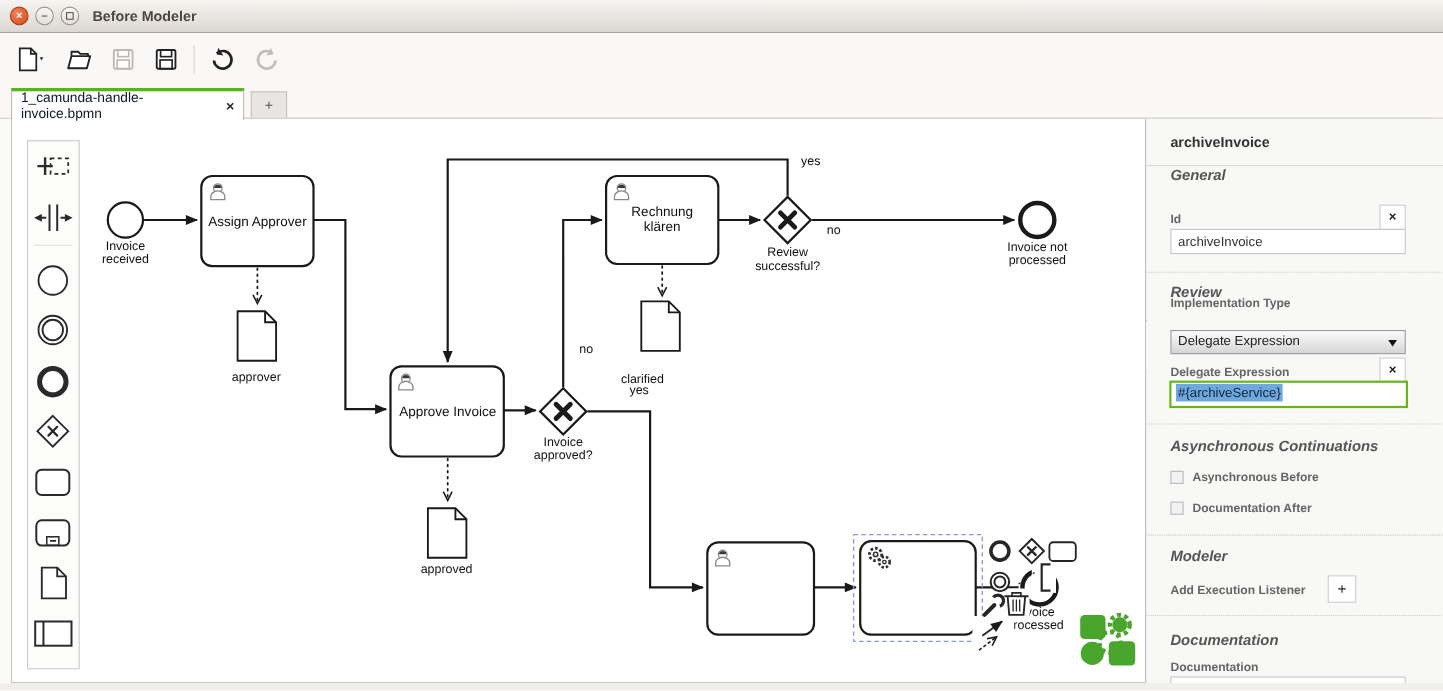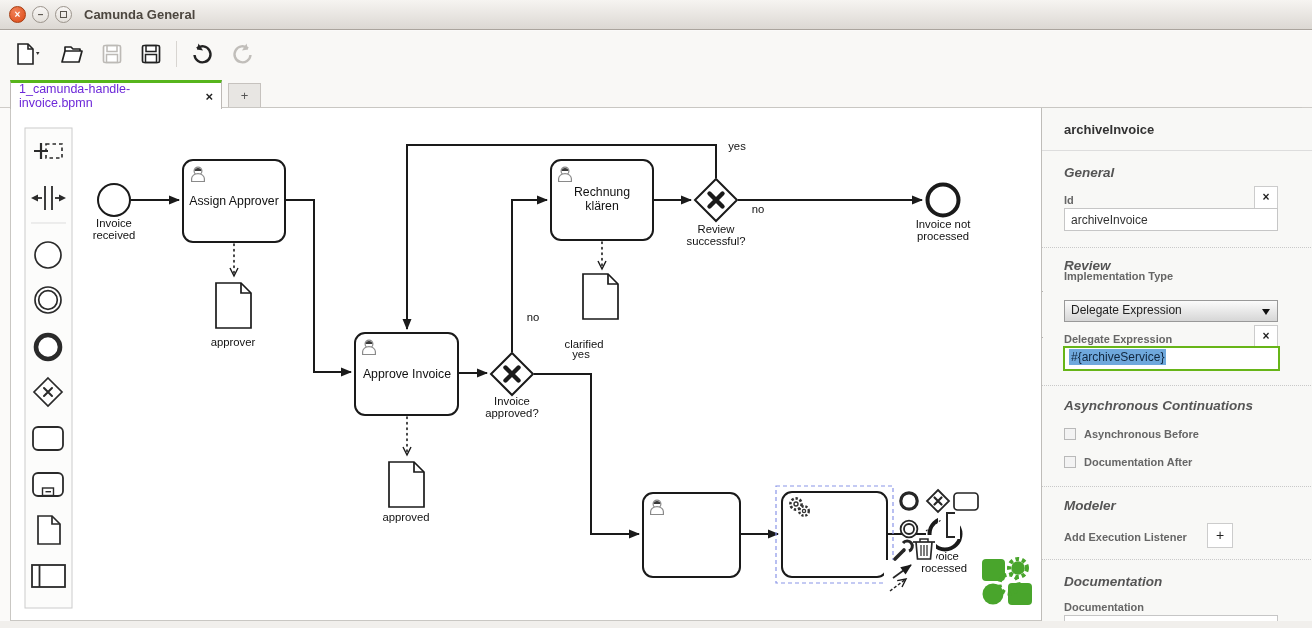--- a/index.html
+++ b/index.html
@@ -24,21 +24,21 @@
   .topchrome { position:absolute; left:0; top:31px; width:100%; height:77px; background:#f9f8f6; }
   .toolbar { position:absolute; left:10px; top:36px; height:36px; display:flex; align-items:center; }
   .tbtn { height:30px; display:flex; align-items:center; padding:0 5px; margin-right:7px; }
   .tsep { width:1px; height:26px; background:#d8d5d1; margin:0 8px 0 2px; }
 
   
   .tabbar { position:absolute; left:0; top:80px; width:100%; height:28px; border-bottom:1px solid #cfccc8; }
   .tab-active { position:absolute; left:10px; top:0; width:212px; height:29px; background:#fff;
     border:1px solid #bdb9b5; border-top:3px solid #57b51c; border-bottom:none; z-index:3;
     display:flex; align-items:center; padding:0 8px; }
-  .tab-active .tlabel { font-size:12.5px; color:#6d28d9; }
+  .tab-active .tlabel { font-size:12.5px; color:#0f172a; }
   .tab-active .tclose { margin-left:8px; font-size:13px; font-weight:bold; color:#222; }
   .tab-plus { position:absolute; left:228px; top:3px; width:33px; height:26px; background:#e8e6e3;
     border:1px solid #c6c2be; border-bottom:none; text-align:center; line-height:24px;
     font-size:13px; color:#555; }
 
   
   .content-frame { position:absolute; left:10px; top:107px; width:1292px; height:514px;
     border:1px solid #c9c7c3; background:#fff; }
   #diagram { position:absolute; left:11px; top:108px; }
   svg text { fill:#111; font-family:"Liberation Sans", sans-serif; }
@@ -87,21 +87,21 @@
 <body>
 
 <div class="window">
 
   <div class="titlebar">
     <div class="winbtns">
       <div class="winbtn close">×</div>
       <div class="winbtn minmax">–</div>
       <div class="winbtn minmax max"><span></span></div>
     </div>
-    <span class="wintitle">Camunda General</span>
+    <span class="wintitle">Before Modeler</span>
   </div>
 
   <div class="topchrome"></div>
 
   <div class="toolbar">
     <div class="tbtn">
       <svg width="28" height="24" viewBox="0 0 28 24">
         <path d="M3,2 H13 L18,7 V22 H3 Z" fill="#fff" stroke="#222" stroke-width="1.6"></path>
         <path d="M13,2 V7 H18" fill="none" stroke="#222" stroke-width="1.6"></path>
         <path d="M21,10 l3.5,0 -1.75,3 z" fill="#333"></path>
@@ -368,21 +368,21 @@
       </g>
     </g>
   </svg>
 
   <div class="panel">
     <div class="panel-handle"></div>
 
     <div class="p-title">archiveInvoice</div>
     <div class="p-hr"></div>
 
-    <div class="p-h" style="top:57px">General</div>
+    <div class="p-h" style="top:44px">General</div>
     <div class="p-lbl" style="top:86px">Id</div>
     <div class="p-clear" style="left:212px; top:78px">×</div>
     <input class="p-input" style="top: 100px;" value="archiveInvoice">
 
     <div class="p-divider" style="top:139px"></div>
 
     <div class="p-h" style="top:150px">Review</div>
     <div class="p-lbl" style="top:162px">Implementation Type</div>
     <div class="p-select" style="top:192px">
       <span>Delegate Expression</span>

